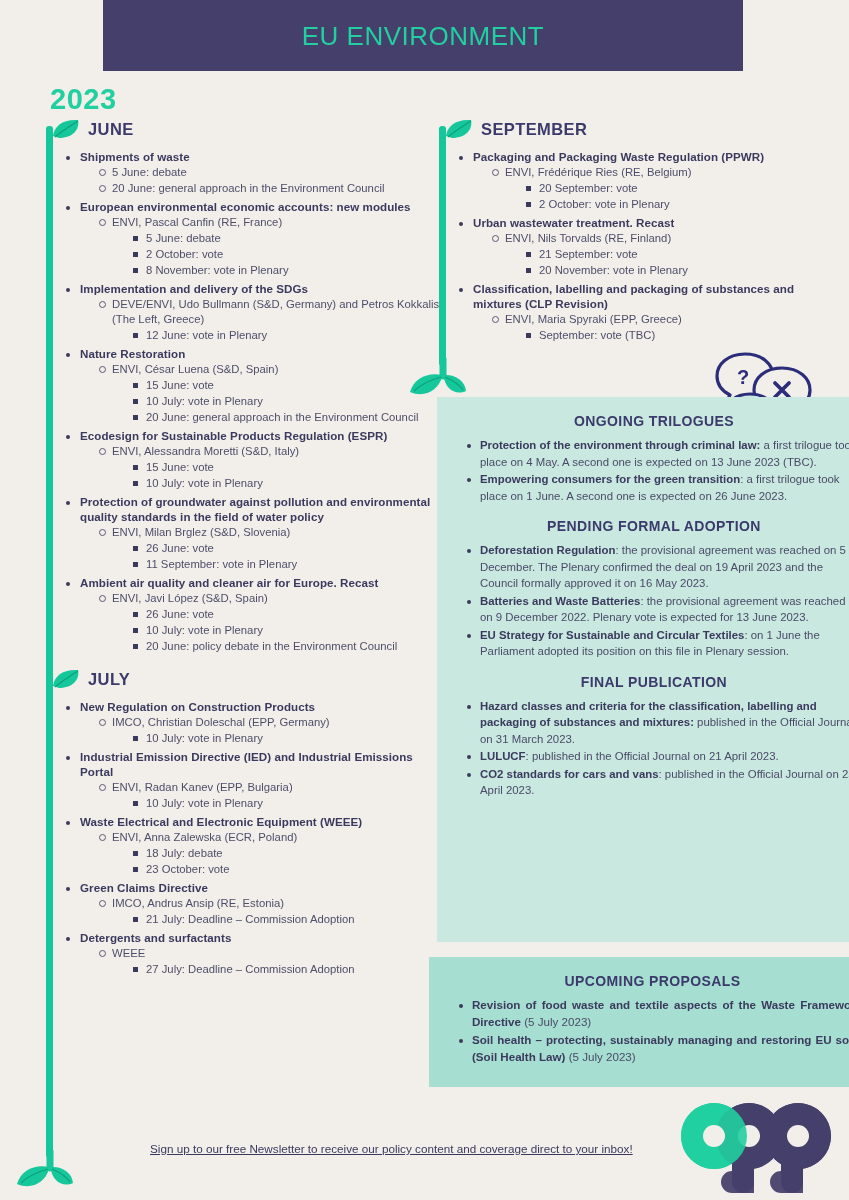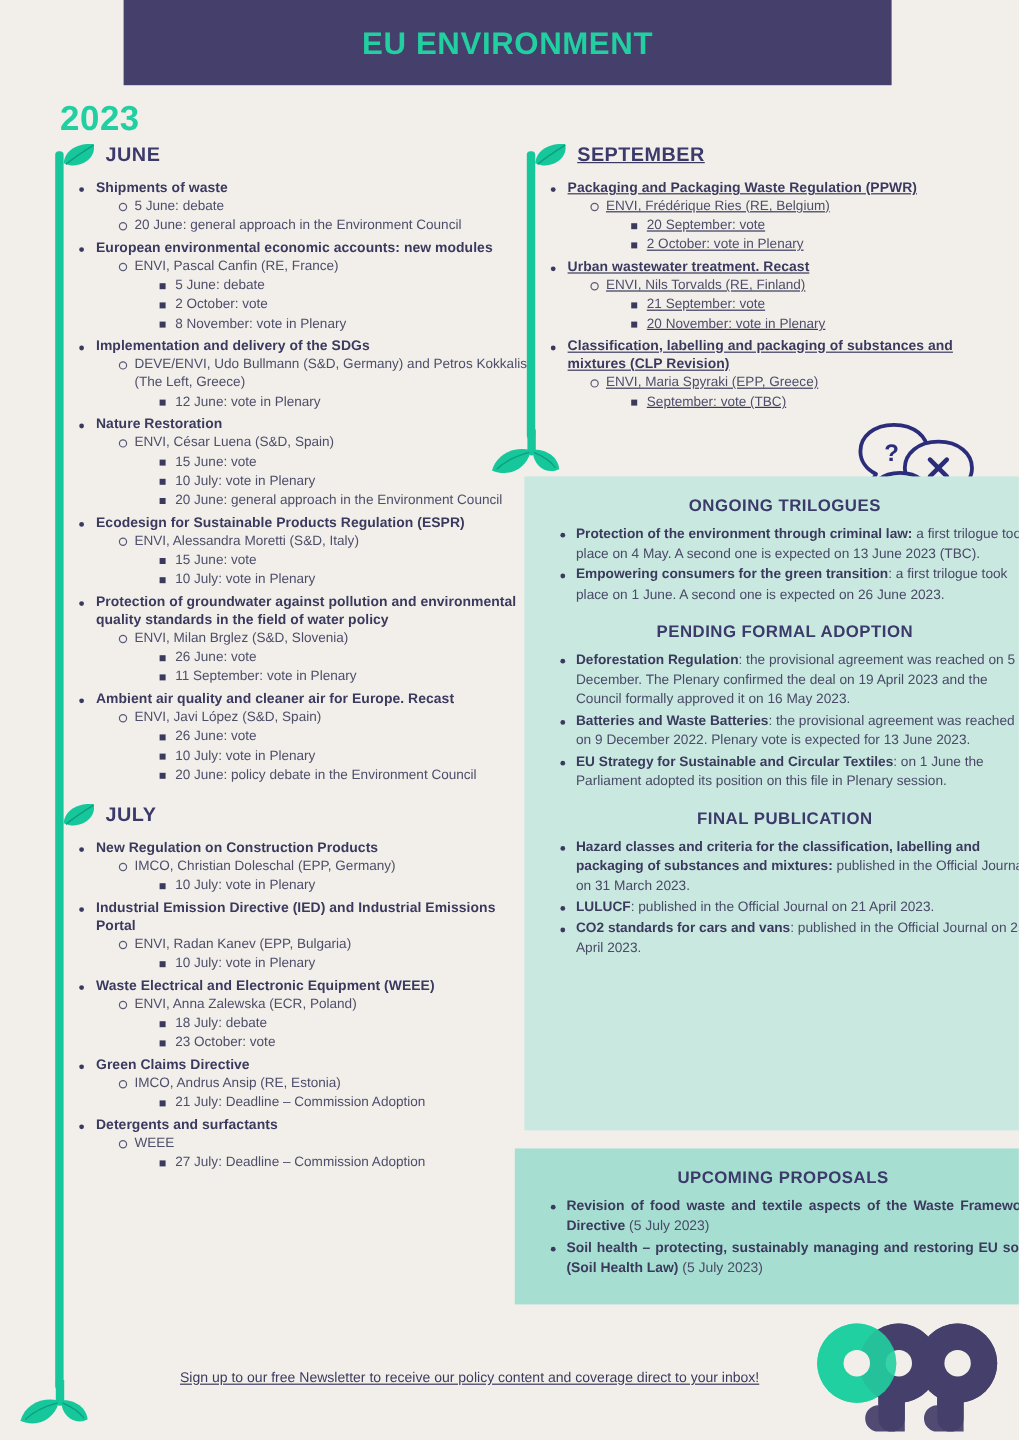--- a/index.html
+++ b/index.html
@@ -13,32 +13,32 @@
     position: relative;
   }
 
   
   .header-bar {
     position:absolute; left:103px; top:0; width:640px; height:71px;
     background:#453f6b;
     display:flex; flex-direction:column; align-items:center; justify-content:center;
   }
   .header-bar .hl {
-    color:#21cfa0; font-weight:bold; font-size:26px; letter-spacing:0.5px;
+    color:#21cfa0; font-weight:normal; font-size:26px; letter-spacing:0.5px;
     line-height:30px; text-align:left;
   }
 
   .year {
     position:absolute; left:50px; top:83px;
     color:#21cfa0; font-size:29px; font-weight:bold; letter-spacing:0.5px;
   }
 
   
   .col-left  { position:absolute; left:44px;  top:118px; width:400px; }
-  .col-right { position:absolute; left:437px; top:118px; width:400px;text-decoration:underline; }
+  .col-right { position:absolute; left:437px; top:118px; width:400px; }
 
   
   .stem {
     position:absolute; width:7px; background:#15c79a; border-radius:3px;
   }
   .stem-left  { left:46px;  top:126px; height:1032px; }
   .stem-right { left:439px; top:126px; height:240px; }
 
   .stem-end { position:absolute; width:70px; height:46px; }
   .stem-end-left  { left:15px;  top:1150px; }

